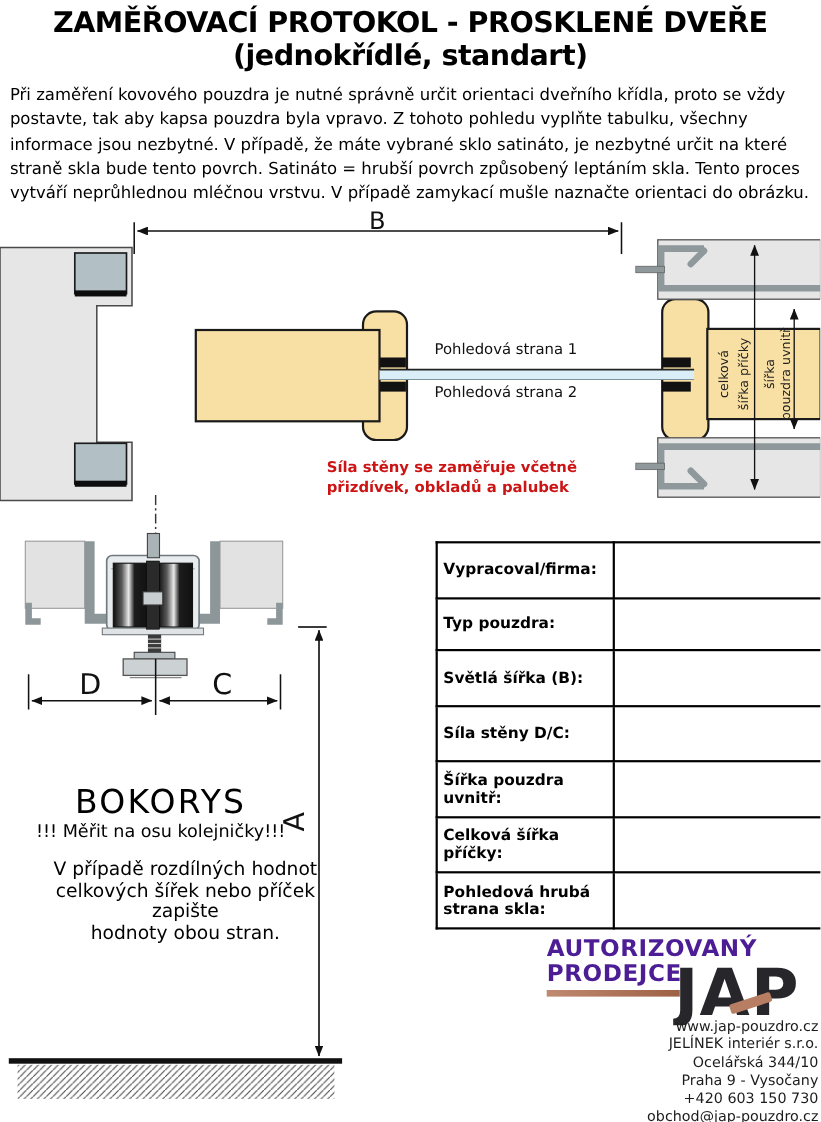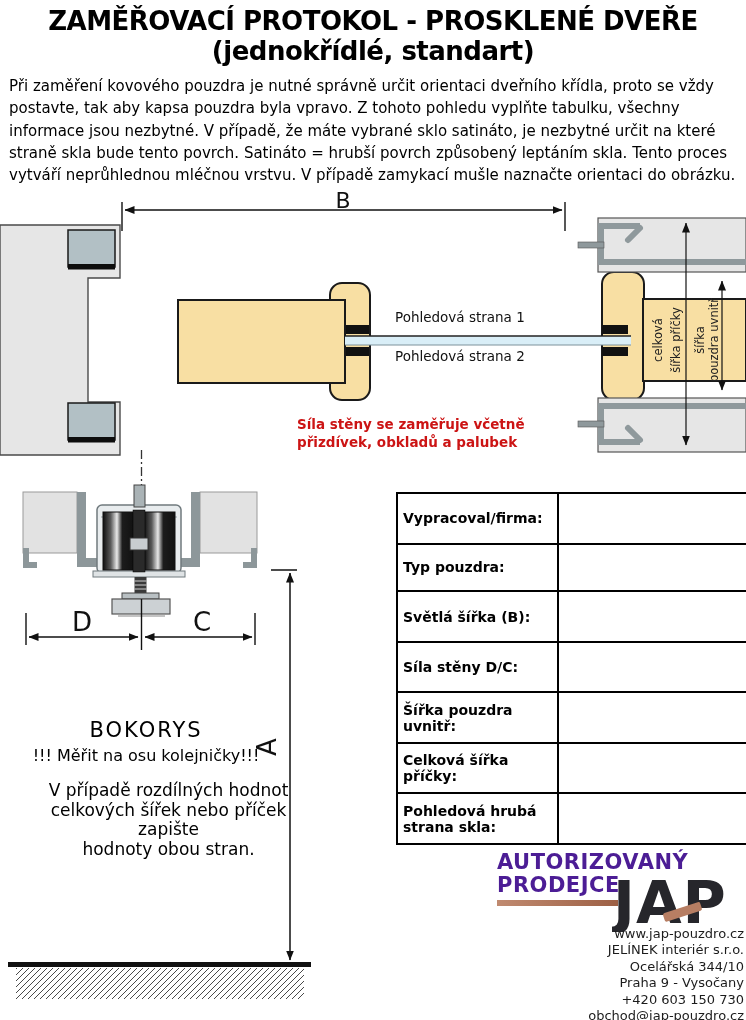--- a/index.html
+++ b/index.html
@@ -5,21 +5,21 @@
   html,body{margin:0;padding:0;background:#fff;}
   .page{position:relative;width:746px;height:1020px;background:#fff;overflow:hidden;
         font-family:"DejaVu Sans",sans-serif;color:#000;}
   svg{font-family:"DejaVu Sans",sans-serif;}
   .title{position:absolute;top:6px;left:0;width:746px;text-align:center;
          font-weight:bold;font-size:26px;line-height:30px;letter-spacing:-0.5px;}
   .intro{position:absolute;top:75px;left:9px;width:731px;font-size:15px;line-height:22.3px;}
   .d1{position:absolute;left:0;top:185px;}
   .d2{position:absolute;left:0;top:445px;}
   .bokorys{position:absolute;left:0;top:714px;width:292px;text-align:center;}
-  .bk-h{font-size:21px;letter-spacing:2px;line-height:32px;}
+  .bk-h{font-size:30px;letter-spacing:2px;line-height:32px;}
   .bk-s{font-size:16px;line-height:20px;}
   .bk-gap{height:15px;}
   .bk-n{font-size:17px;line-height:19.5px;margin-left:45px;}
   .ftable{position:absolute;left:396px;top:492px;width:361px;height:353px;
           border-collapse:collapse;table-layout:fixed;}
   .ftable td{border:2px solid #000;vertical-align:middle;}
   .ftable td.lab{width:152px;font-size:14px;font-weight:bold;line-height:16px;padding:2px 2px 2px 5px;}
   .ftable td.val{background:#fff;}
   .badge1,.badge2{position:absolute;left:497px;font-weight:bold;font-size:21px;
           letter-spacing:0.5px;color:#4c1d95;line-height:22px;}

